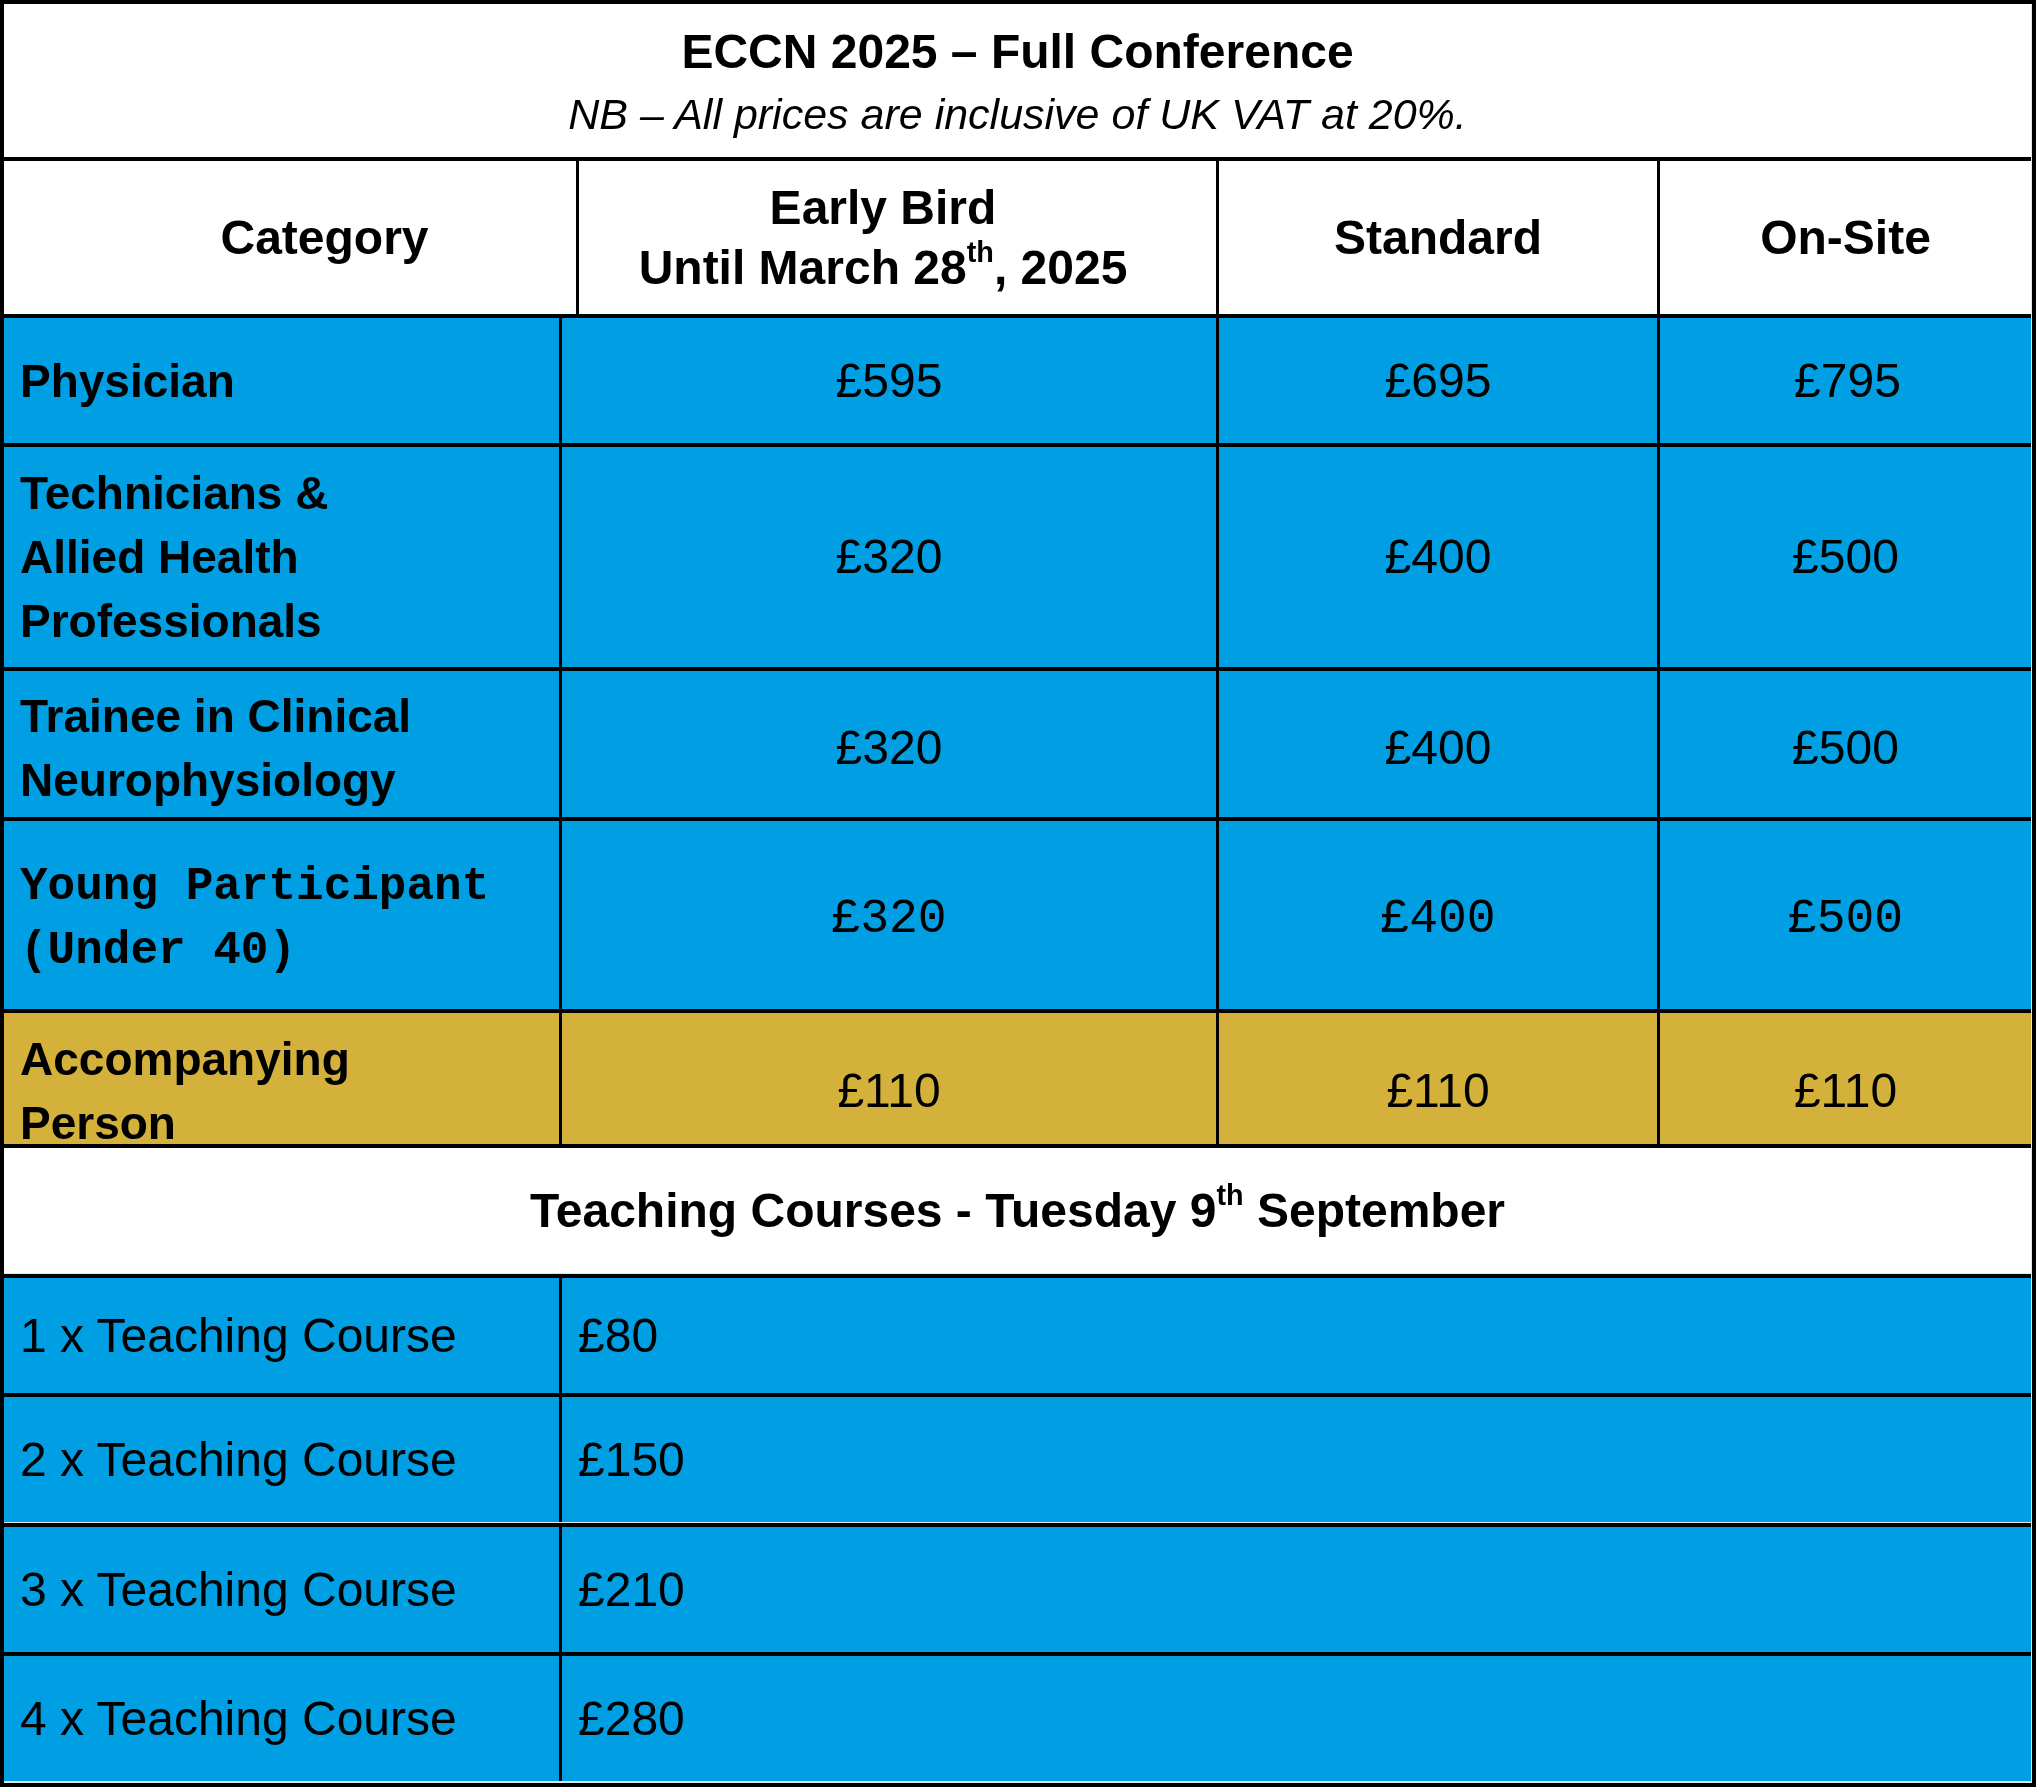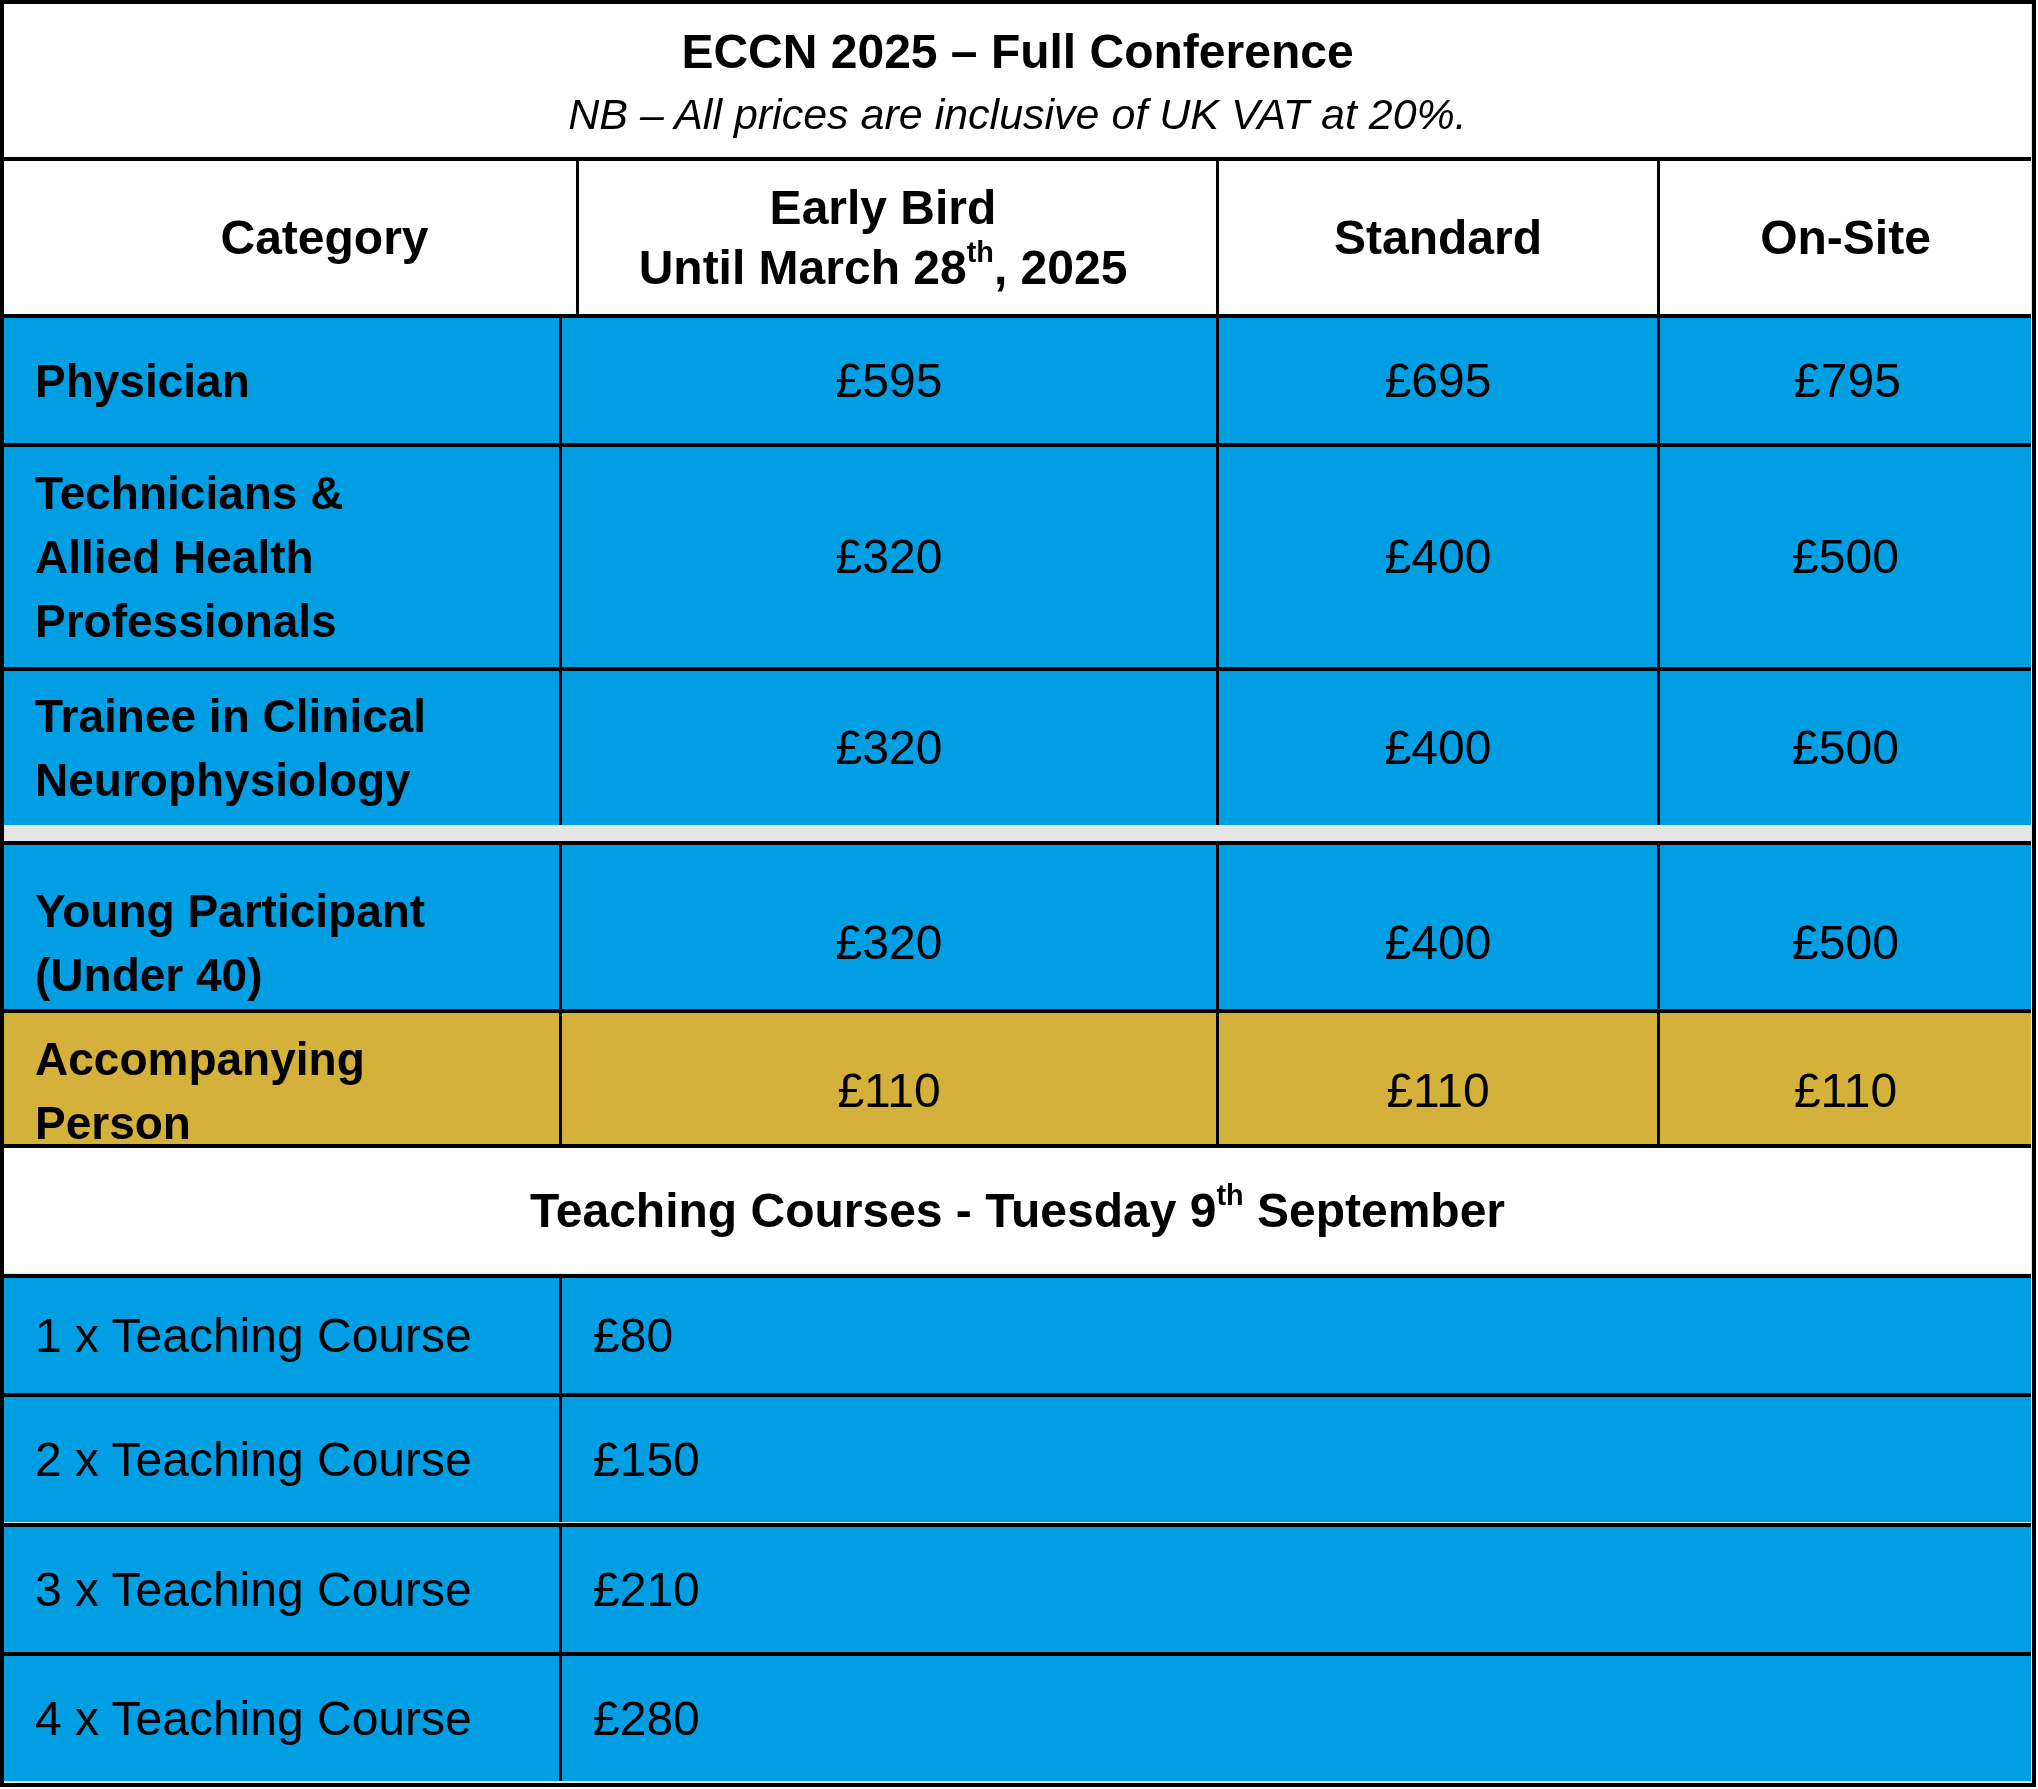--- a/index.html
+++ b/index.html
@@ -17,21 +17,21 @@
   .title { position: absolute; left: 0; right: 0; top: 19.3px; font-weight: bold; font-size: 48px; line-height: 58px; }
   .subtitle { position: absolute; left: 0; right: 0; top: 83px; font-style: italic; font-size: 43px; line-height: 54px; }
 
   .grid-row { position: absolute; left: 0; width: 2027px; box-sizing: border-box; border-top: 4.8px solid #000; }
   .cell {
     position: absolute; top: 0; bottom: 0; box-sizing: border-box;
     display: flex; align-items: center;
   }
   .cell.vl { border-left: 3.9px solid #000; }
   .cell.center { justify-content: center; text-align: center; }
-  .cell.left { justify-content: flex-start; text-align: left; padding-left: 31px; }
+  .cell.left { justify-content: flex-start; text-align: left; padding-left: 16px; }
   .hdr { font-weight: bold; font-size: 48px; line-height: 60px; }
   .cat { font-weight: bold; font-size: 46px; line-height: 64px; }
   .price { font-size: 48px; line-height: 58px; }
   .tc-label { font-size: 48px; line-height: 58px; }
   sup { font-size: 0.6em; line-height: 0; position: relative; top: -0.15em; vertical-align: super; }
   .blue { background: #009fe3; }
   .gold { background: #d3b13b; margin-top: 24px; }
   .white { background: #ffffff; }
 </style>
 </head>
@@ -92,21 +92,21 @@
         <div>
           <div>Trainee in Clinical</div>
           <div>Neurophysiology</div>
         </div>
       </div>
       <div class="cell center price vl" style="left:555px;width:657px;">£320</div>
       <div class="cell center price vl" style="left:1212px;width:441px;">£400</div>
       <div class="cell center price vl" style="left:1653px;width:374px;">£500</div>
     </div>
 
-    <div class="grid-row blue" style="top:837px;height:200px;">
+    <div class="grid-row blue" style="top:813px;height:200px;font-family:Liberation Mono, monospace;">
       <div class="cell left cat" style="left:0;width:555px;">
         <div>
           <div>Young Participant</div>
           <div>(Under 40)</div>
         </div>
       </div>
       <div class="cell center price vl" style="left:555px;width:657px;">£320</div>
       <div class="cell center price vl" style="left:1212px;width:441px;">£400</div>
       <div class="cell center price vl" style="left:1653px;width:374px;">£500</div>
     </div>

